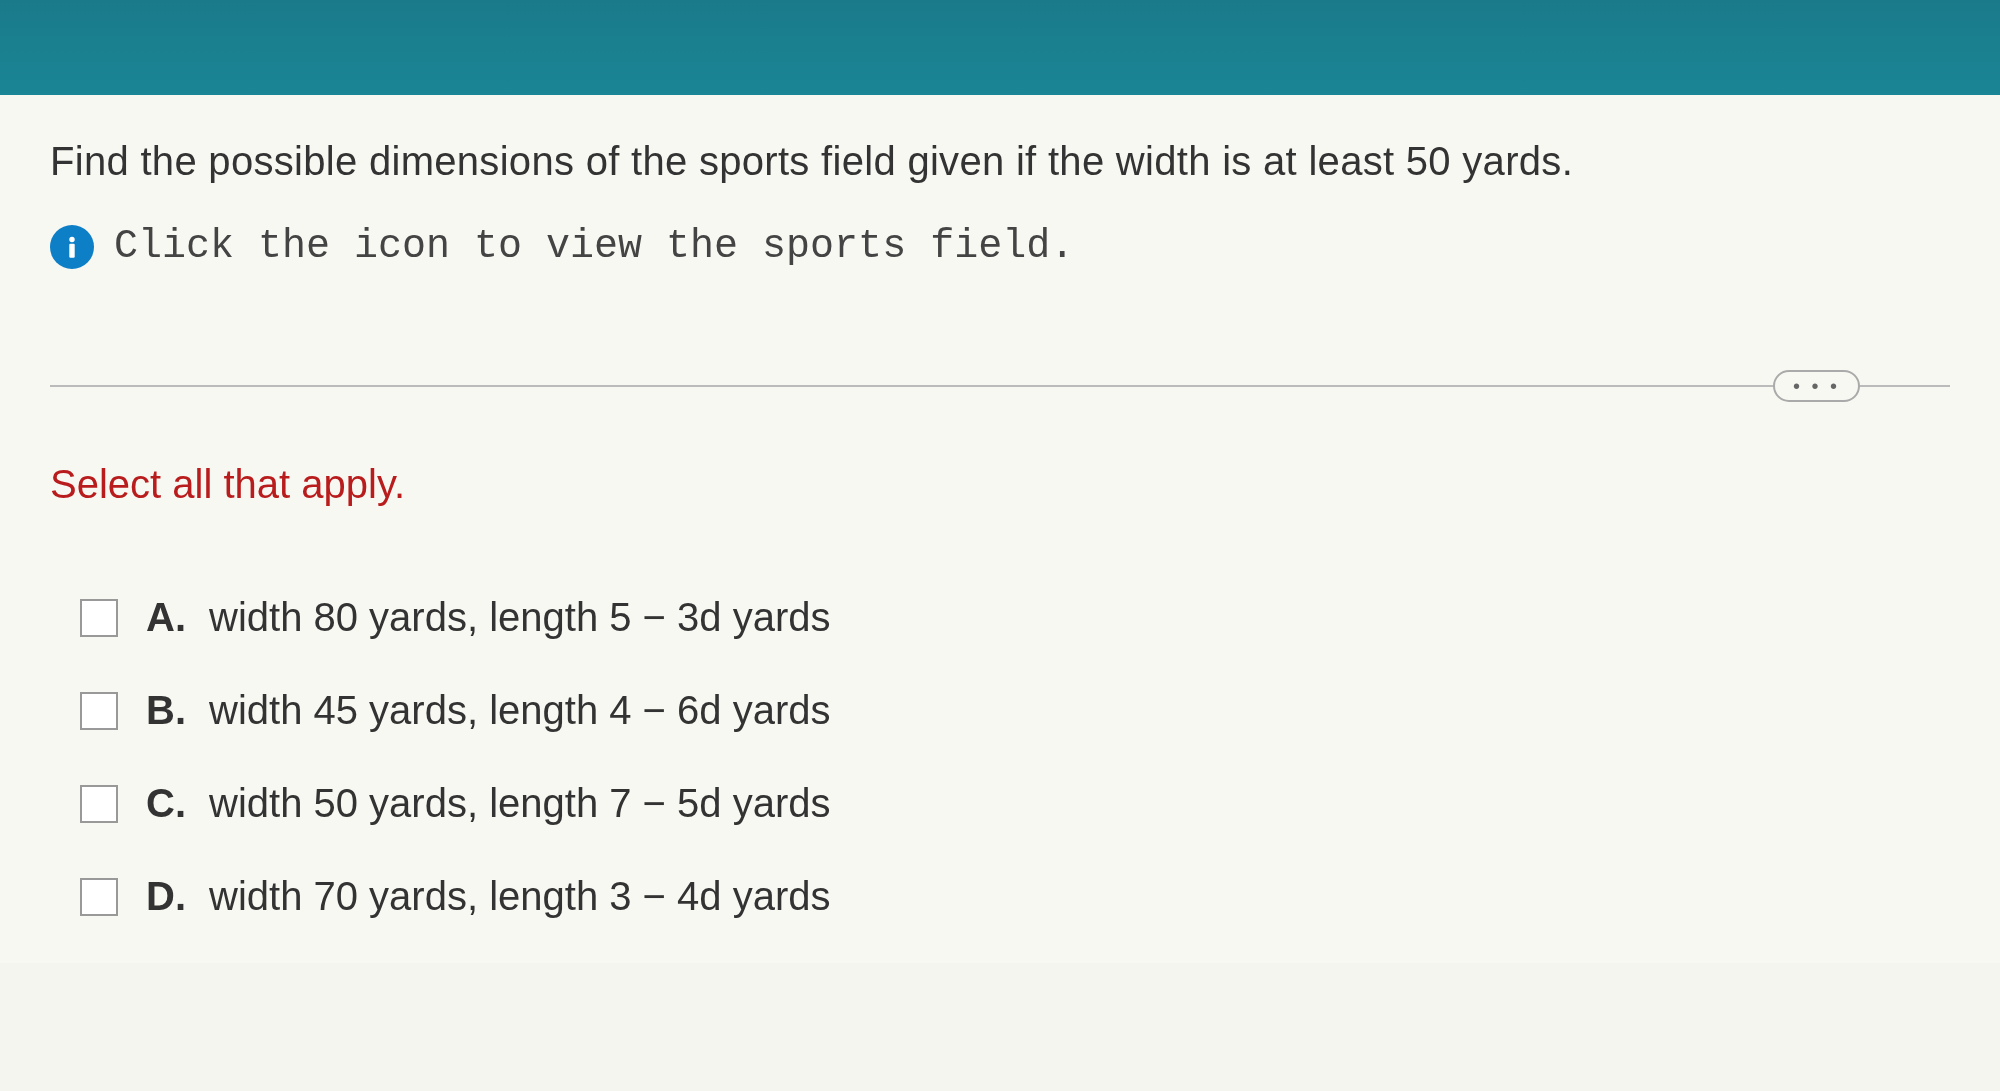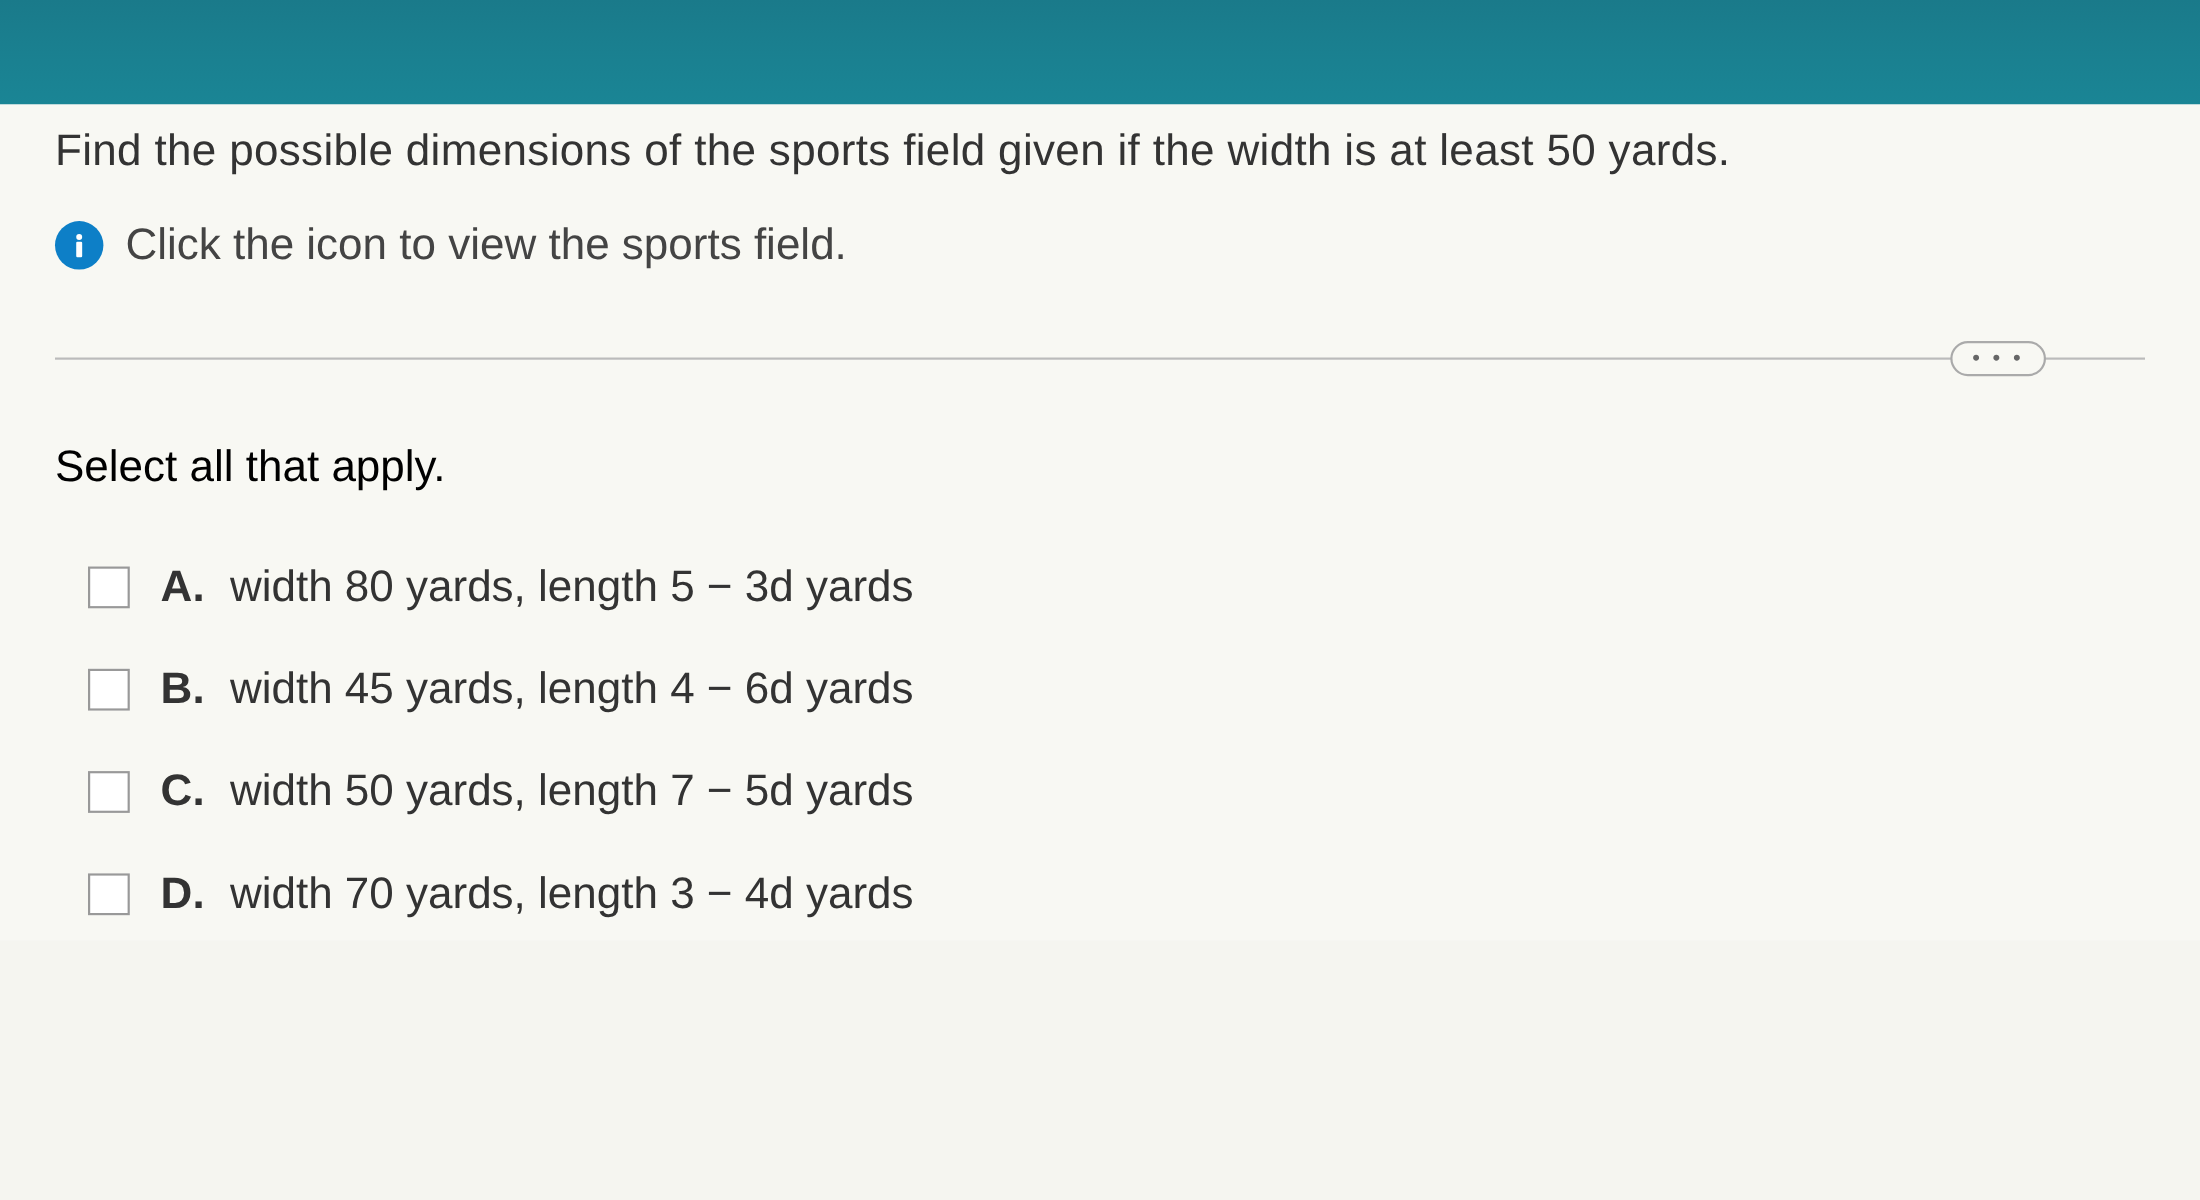--- a/index.html
+++ b/index.html
@@ -13,35 +13,36 @@
       width: 2000px;
       height: 1091px;
       overflow: hidden;
     }
     .top-bar {
       width: 100%;
       height: 95px;
       background: linear-gradient(to bottom, #1a7a8a 0%, #1a8090 50%, #1a8595 100%);
     }
     .content {
-      padding: 20px 50px;
+      padding: 44px 50px;
       background: #f8f8f3;
     }
     .question-text {
       font-size: 40px;
       color: #333;
       font-weight: 400;
       margin-bottom: 40px;
       letter-spacing: 0.3px;
     }
     .info-row {
       display: flex;
       align-items: center;
       gap: 20px;
-      margin-bottom: 80px;
+      margin-bottom: 116px;
+      font-family: Liberation Mono, monospace;
     }
     .info-icon {
       width: 44px;
       height: 44px;
       border-radius: 50%;
       background: #0d7fc7;
       display: flex;
       align-items: center;
       justify-content: center;
       flex-shrink: 0;
@@ -68,23 +69,23 @@
       border: 2px solid #aaa;
       border-radius: 18px;
       padding: 4px 18px;
       font-size: 20px;
       color: #666;
       letter-spacing: 3px;
       line-height: 1;
     }
     .select-text {
       font-size: 40px;
-      color: #000000;
+      color: #b91c1c;
       font-weight: 400;
-      margin-bottom: 64px;
+      margin-bottom: 88px;
     }
     .options {
       display: flex;
       flex-direction: column;
       gap: 48px;
       padding-left: 30px;
     }
     .option-row {
       display: flex;
       align-items: center;

